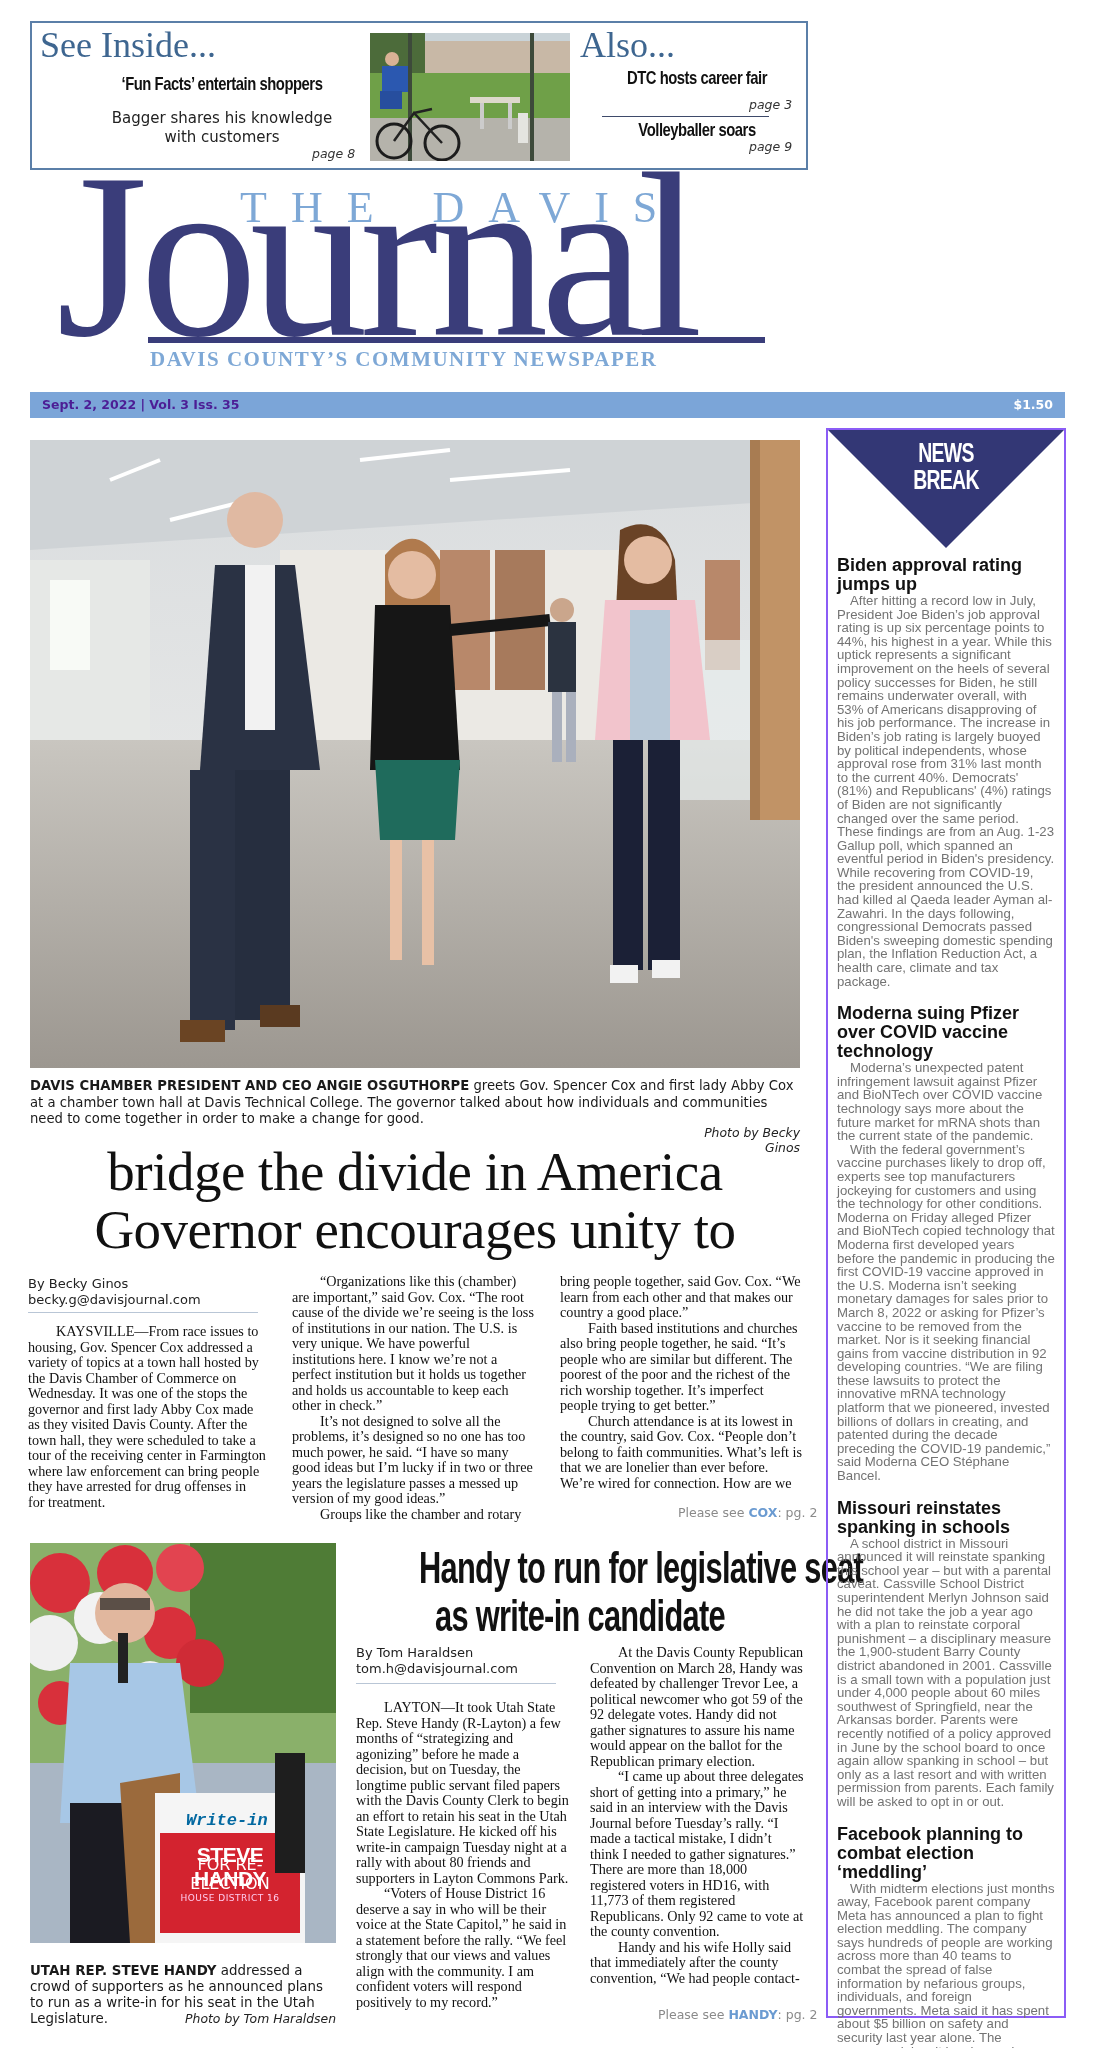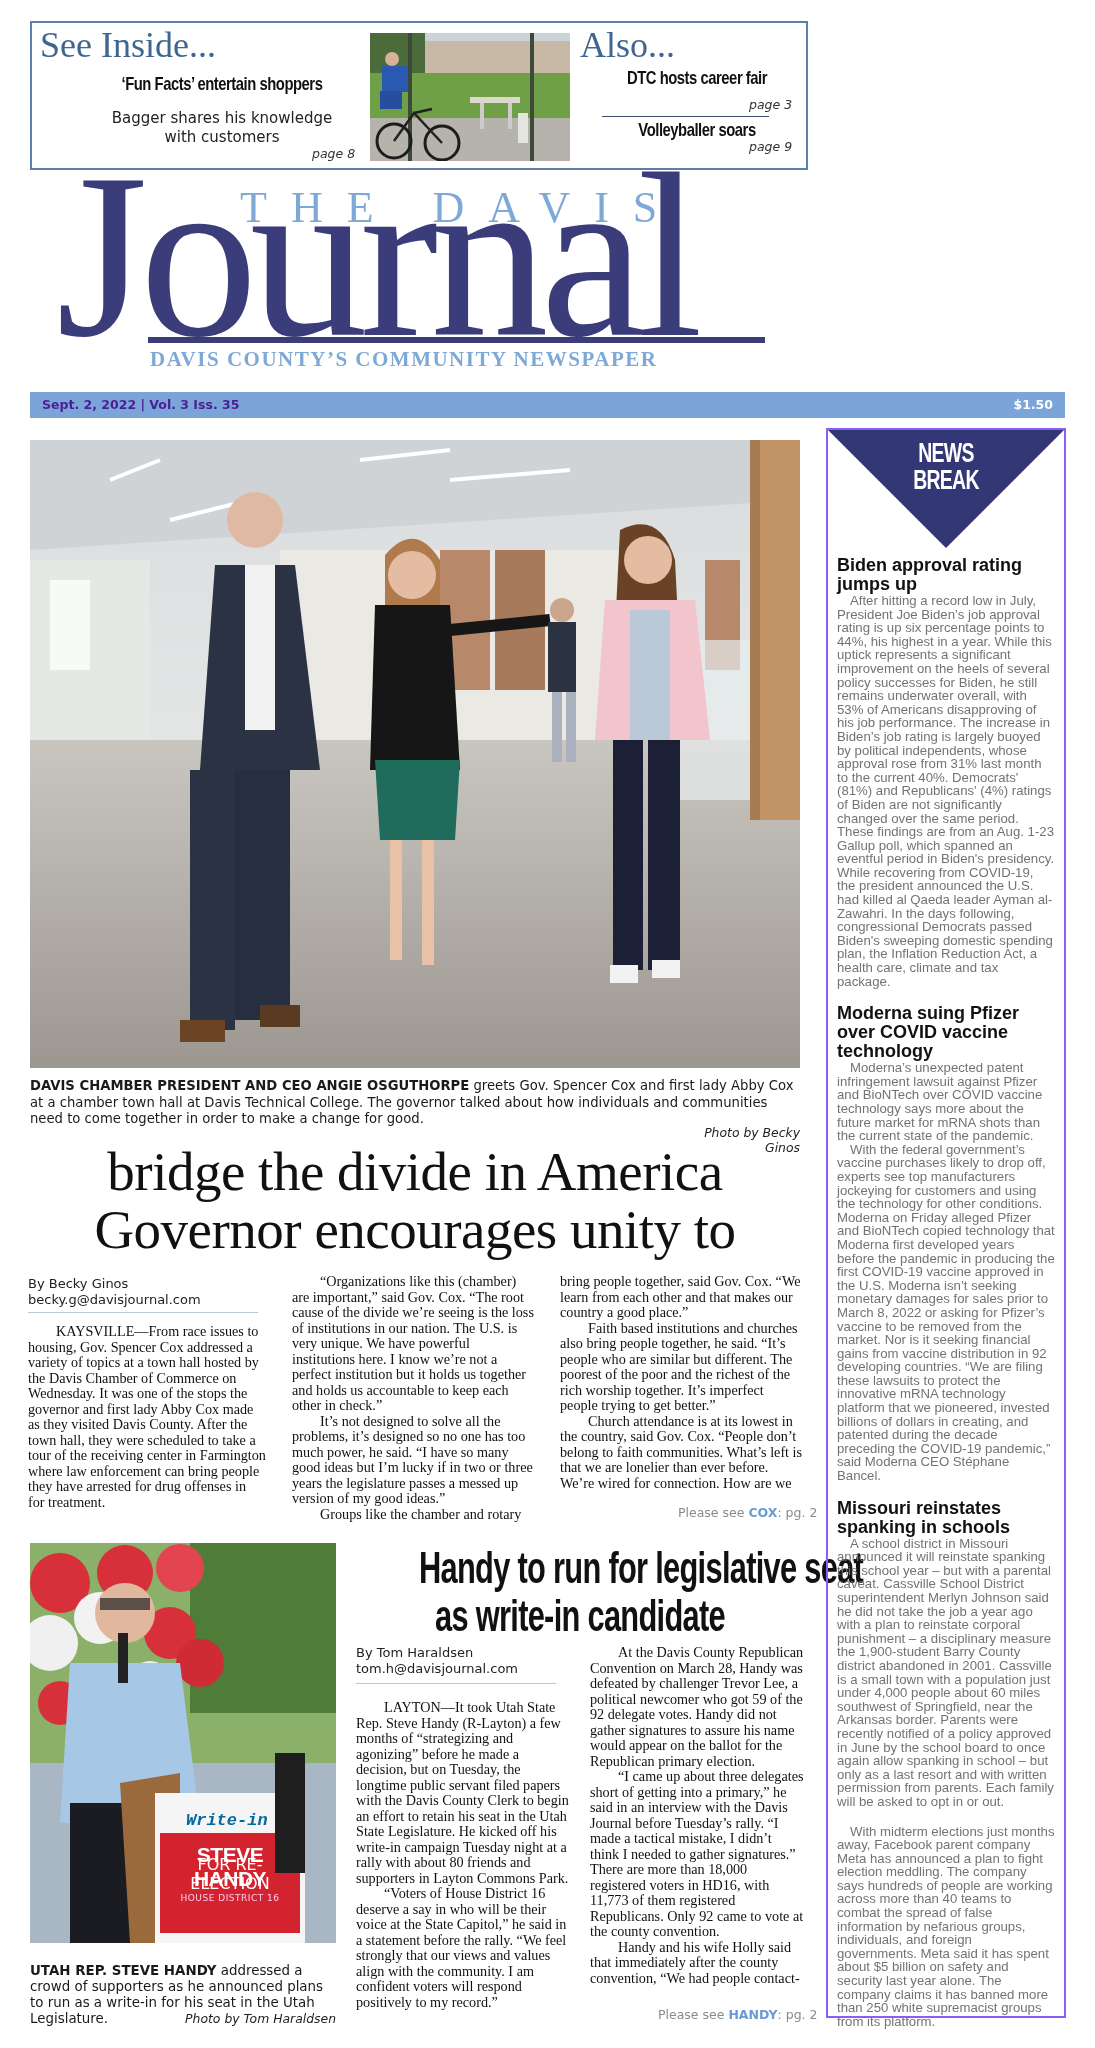--- a/index.html
+++ b/index.html
@@ -297,18 +297,19 @@
     </div>
     <div style="height:16px;"></div>
     <div>
       <div class="nb-head">Missouri reinstates spanking in schools</div>
       <div class="nb-body">
           <p>A school district in Missouri announced it will reinstate spanking this school year – but with a parental caveat. Cassville School District superintendent Merlyn Johnson said he did not take the job a year ago with a plan to reinstate corporal punishment – a disciplinary measure the 1,900-student Barry County district abandoned in 2001. Cassville is a small town with a population just under 4,000 people about 60 miles southwest of Springfield, near the Arkansas border. Parents were recently notified of a policy approved in June by the school board to once again allow spanking in school – but only as a last resort and with written permission from parents. Each family will be asked to opt in or out.</p>
         </div>
     </div>
     <div style="height:16px;"></div>
     <div>
+      <div class="nb-head">Facebook planning to combat election ‘meddling’</div>
       <div class="nb-body">
           <p>With midterm elections just months away, Facebook parent company Meta has announced a plan to fight election meddling. The company says hundreds of people are working across more than 40 teams to combat the spread of false information by nefarious groups, individuals, and foreign governments. Meta said it has spent about $5 billion on safety and security last year alone. The company claims it has banned more than 250 white supremacist groups from its platform.</p>
         </div>
     </div>
   </div>
 </div>
 
 </body></html>

